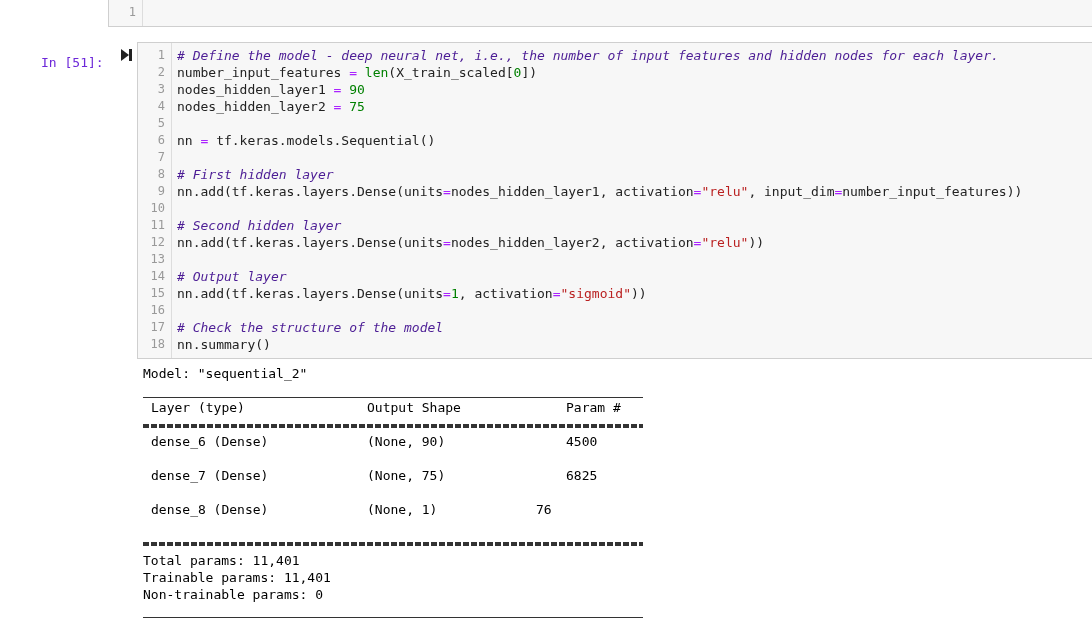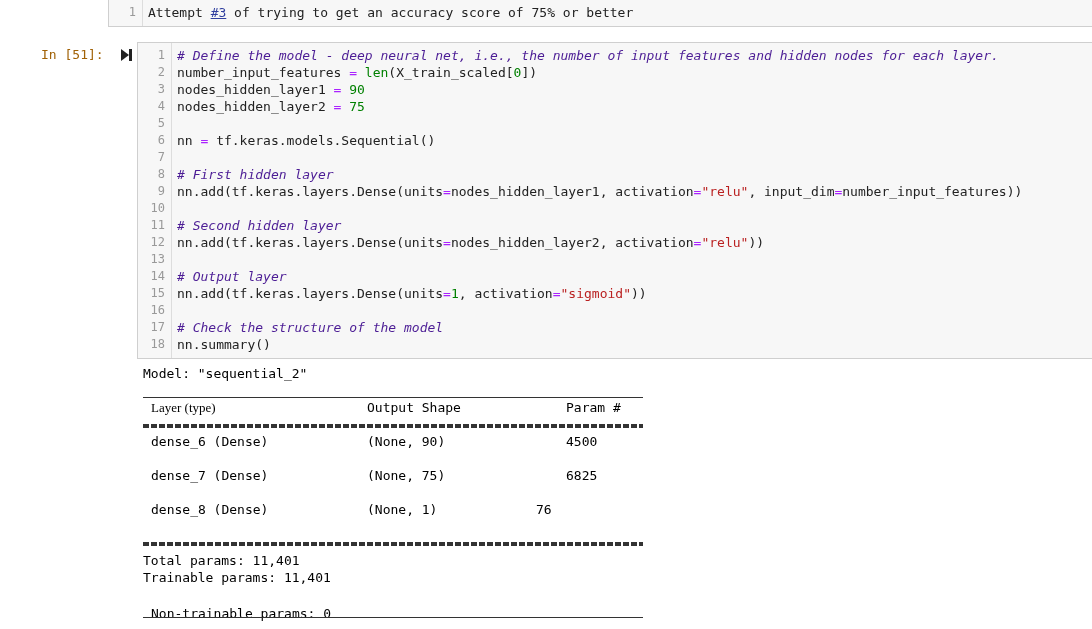--- a/index.html
+++ b/index.html
@@ -9,21 +9,21 @@
   
   .cell1 { position:absolute; left:108px; top:0; width:984px; height:27px;
            background:#f7f7f7; border:1px solid #cfcfcf; border-right:none; border-top:none; box-sizing:border-box; }
   .cell1 .gutter { position:absolute; left:0; top:0; width:33px; height:100%;
                    border-right:1px solid #ddd; background:#f7f7f7; }
   .cell1 .ln { position:absolute; right:6px; top:5px; color:#999; font-size:12px; }
   .cell1 .text { position:absolute; left:39px; top:5px; font-size:13px; white-space:pre; color:#222; }
   .cell1 a { color:#303f9f; text-decoration:underline; }
 
   
-  .prompt { position:absolute; left:41px; top:47px; color:#a16207; font-size:13px; }
+  .prompt { position:absolute; left:41px; top:55px; color:#6d28d9; font-size:13px; }
   .run-icon { position:absolute; left:121px; top:49px; width:12px; height:12px; }
 
   
   .code { position:absolute; left:137px; top:42px; width:955px; height:317px;
           background:#f7f7f7; border:1px solid #cfcfcf; border-right:none; box-sizing:border-box; }
   .code .gutter { position:absolute; left:0; top:0; width:33px; height:100%; border-right:1px solid #ddd; }
   .line { position:absolute; left:0; height:17px; white-space:pre; font-size:13px; line-height:17px; }
   .line .num { position:absolute; left:0; width:27px; text-align:right; color:#999; font-size:12px; }
   .line .src { position:absolute; left:39px; color:#222; }
   .cm { color:#4c1d95; font-style:italic; }
@@ -41,21 +41,20 @@
   .eq::after { content:""; position:absolute; left:0; top:3px; width:100%; height:1px;
         background: repeating-linear-gradient(90deg, #333 0 6px, transparent 6px 8px); }
 </style>
 </head>
 <body>
 
 <div class="cell1">
   <div class="gutter">
     <span class="ln">1</span>
   </div>
-  <div class="text"><span>Attempt </span><a>#3</a><span> of trying to get an accuracy score of 75% or better</span></div>
 </div>
 
 <div class="prompt">In [51]:</div>
 <svg class="run-icon" viewBox="0 0 12 12">
   <polygon points="0,0 8,6 0,12" fill="#222"></polygon>
   <rect x="8" y="0" width="3" height="12" fill="#222"></rect>
 </svg>
 
 <div class="code">
   <div class="gutter"></div>
@@ -79,21 +78,21 @@
       <div class="line" style="top: 276px;"><span class="num">17</span><span class="src"><span class="cm"># Check the structure of the model</span></span></div>
       <div class="line" style="top: 293px;"><span class="num">18</span><span class="src"><span>nn.summary()</span></span></div>
     </div>
 </div>
 
 <div>
   <div class="out" style="top:366px;">Model: "sequential_2"</div>
 
   <div class="rule under" style="top:397px;"></div>
 
-  <div class="out" style="top:400px; left:151px;font-family:Liberation Serif, serif;">Layer (type)</div>
+  <div class="out" style="top:400px; left:151px;">Layer (type)</div>
   <div class="out" style="top:400px; left:367px;">Output Shape</div>
   <div class="out" style="top:400px; left:566px;">Param #</div>
 
   <div class="eq" style="top:424px;"></div>
 
   <div class="out" style="top:434px; left:151px;">dense_6 (Dense)</div>
   <div class="out" style="top:434px; left:367px;">(None, 90)</div>
   <div class="out" style="top:434px; left:566px;">4500</div>
 
   <div class="out" style="top:468px; left:151px;">dense_7 (Dense)</div>
@@ -101,16 +100,16 @@
   <div class="out" style="top:468px; left:566px;">6825</div>
 
   <div class="out" style="top:502px; left:151px;">dense_8 (Dense)</div>
   <div class="out" style="top:502px; left:367px;">(None, 1)</div>
   <div class="out" style="top:502px; left:536px;">76</div>
 
   <div class="eq" style="top:542px;"></div>
 
   <div class="out" style="top:553px;text-align:right;">Total params: 11,401</div>
   <div class="out" style="top:570px;">Trainable params: 11,401</div>
-  <div class="out" style="top:606px;margin-left:8px;">Non-trainable params: 0</div>
+  <div class="out" style="top:587px;">Non-trainable params: 0</div>
 
   <div class="rule under" style="top:617px;"></div>
 </div>
 
 </body></html>

